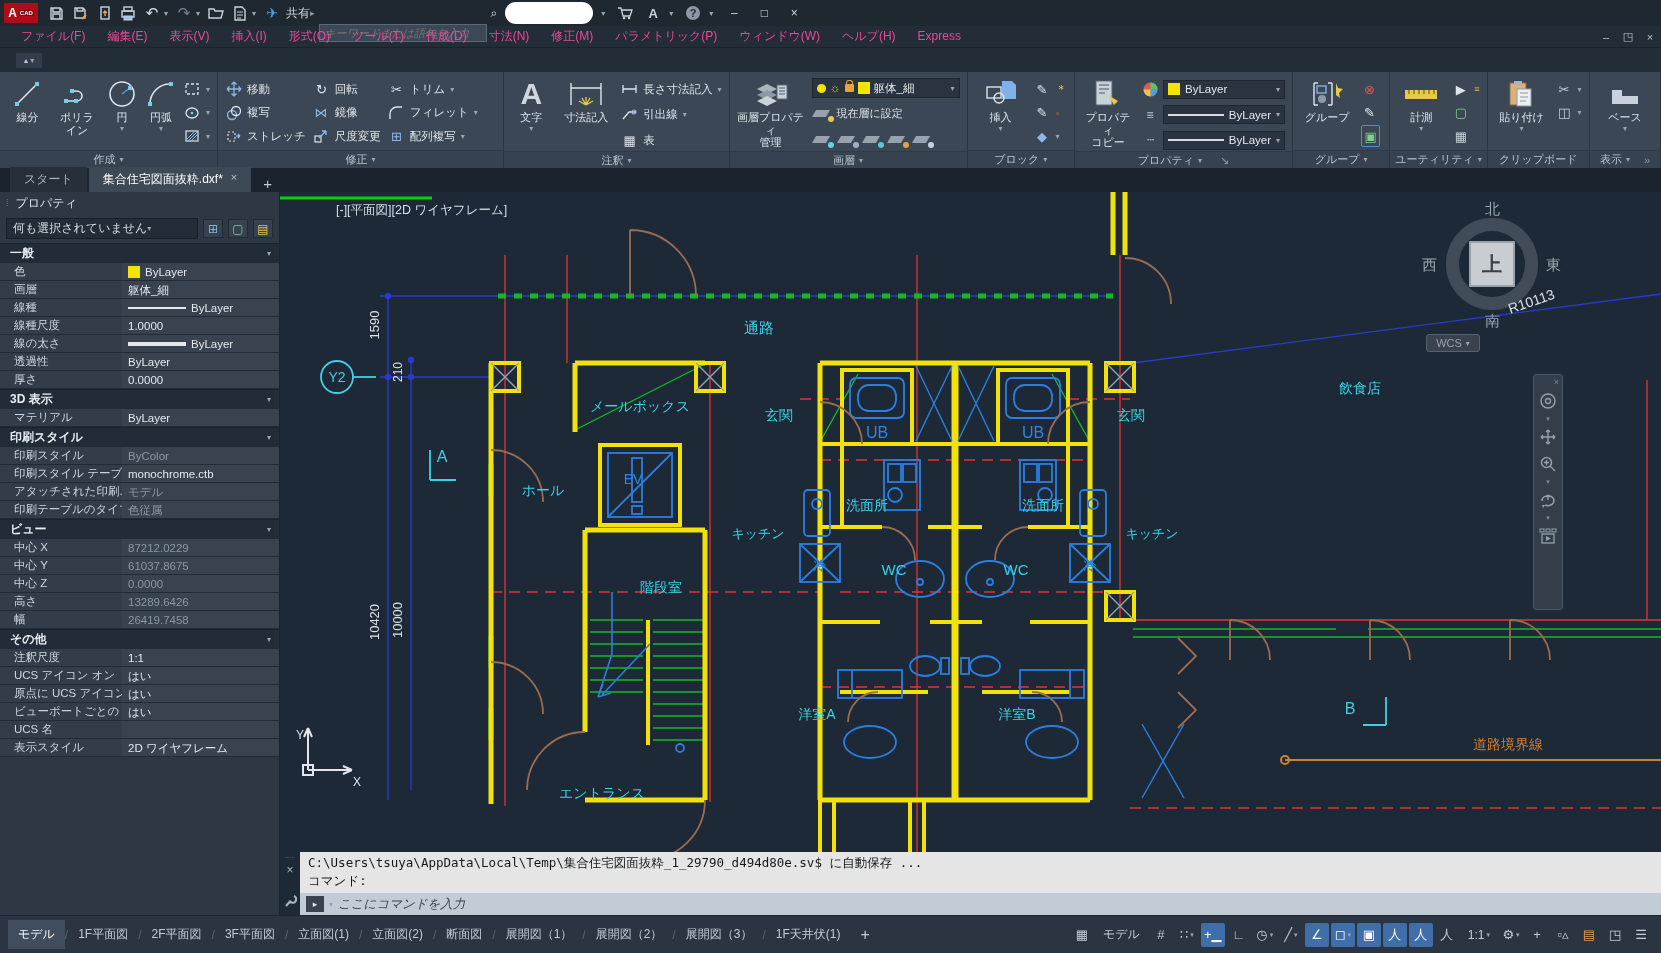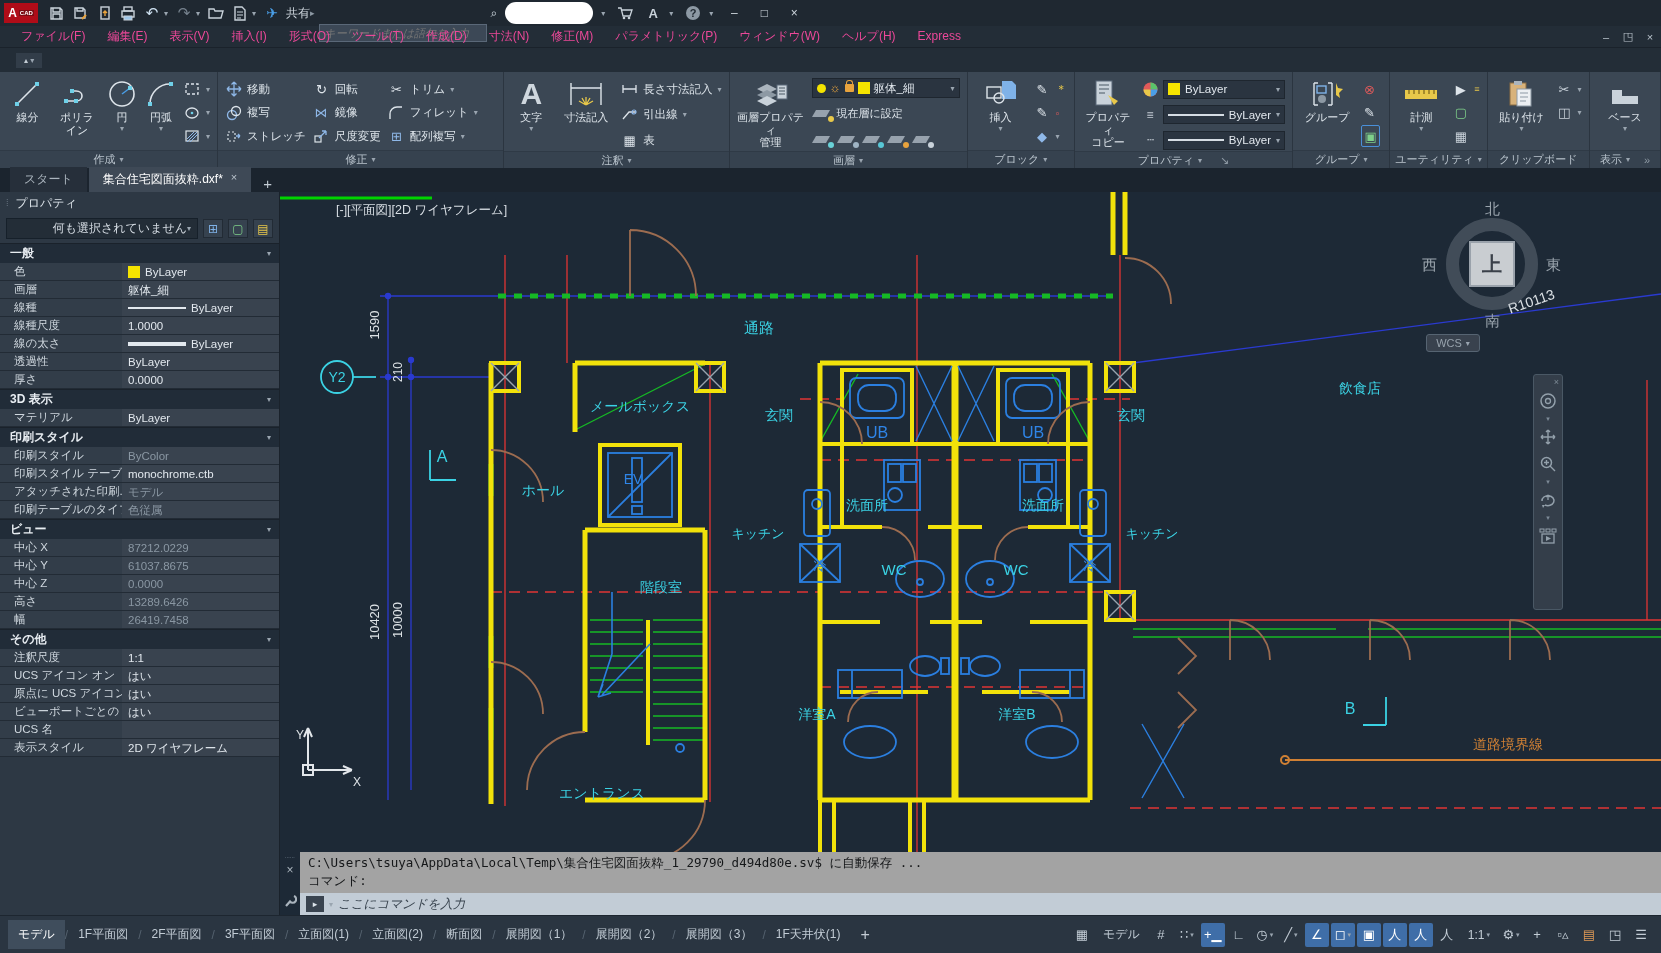--- a/index.html
+++ b/index.html
@@ -69,21 +69,21 @@
   .ftab-add { color:#c3ccd4; font-size:15px; padding:0 10px; }
 
   
   .main { display:flex; height:723px; }
 
   
   .palette { width:280px; background:#2d3844; border-right:1px solid #1a222b; display:flex; flex-direction:column; }
   .pal-title { height:22px; display:flex; align-items:center; padding:0 6px; gap:6px; color:#dde4ea; font-size:12px; }
   .grip { color:#6b7885; font-size:9px; letter-spacing:1px; }
   .pal-combo-row { display:flex; align-items:center; gap:5px; padding:4px 6px; }
-  .pal-combo { flex:1; height:21px; background:#232d37; border:1px solid #16202a; display:flex; align-items:center; justify-content:flex-end; padding:0 6px; color:#d5dce3; font-size:12px; }
+  .pal-combo { flex:1; height:21px; background:#232d37; border:1px solid #16202a; display:flex; align-items:center; justify-content:flex-start; padding:0 6px; color:#d5dce3; font-size:12px; }
   .pal-ico { width:20px; height:19px; background:#36424f; border:1px solid #222b35; display:flex; align-items:center; justify-content:center; font-size:12px; }
   .sec-hdr { height:20px; background:#212c38; display:flex; align-items:center; justify-content:space-between; padding:0 8px 0 10px; color:#e8edf2; font-size:12px; font-weight:bold; border-top:1px solid #1a222b; }
   .prow { display:flex; height:18px; border-bottom:1px solid #222b35; font-size:11.5px; }
   .prow .pl { width:122px; background:#323d49; color:#cfd7de; padding:1px 4px 0 14px; white-space:nowrap; overflow:hidden; }
   .prow .pv { flex:1; background:#39434f; color:#e2e8ee; padding:1px 4px 0 6px; display:flex; align-items:center; gap:5px; }
   .prow .pv.dim { color:#8a97a3; }
   .pv .vline-thin { width:58px; height:2px; background:#e2e8ee; }
   .pv .vline-thick { width:58px; height:4px; background:#e2e8ee; }
 
   
@@ -103,21 +103,21 @@
   .nv { height:26px; display:flex; align-items:center; justify-content:center; color:#93a0ab; }
   .nv svg { display:block; }
   .nv-caret { font-size:7px; color:#7d8a96; height:8px; }
   .nav-x { align-self:flex-end; color:#7d8a96; font-size:9px; margin-right:3px; }
 
   
   .cmdwin { position:absolute; left:0; bottom:0; width:1381px; height:63px; display:flex; z-index:5; }
   .cmd-rail { width:20px; display:flex; flex-direction:column; align-items:center; color:#aab4bd; padding-top:2px; gap:3px; }
   .cmd-rail .cx { font-size:12px; }
   .cmd-main { flex:1; display:flex; flex-direction:column; }
-  .cmd-hist { flex:1; background:#a3a3a3; color:#16181a; font-family:"DejaVu Sans Mono","Liberation Mono",monospace; font-size:12.5px; padding:2px 8px; line-height:1.45; }
+  .cmd-hist { flex:1; background:#e5e5e5; color:#16181a; font-family:"DejaVu Sans Mono","Liberation Mono",monospace; font-size:12.5px; padding:2px 8px; line-height:1.45; }
   .cmd-input { height:22px; background:#c2ccd6; display:flex; align-items:center; gap:5px; padding:0 6px; }
   .cmd-box { width:18px; height:16px; background:#39434f; color:#dde4ea; font-size:9px; display:flex; align-items:center; justify-content:center; }
   .cmd-ph { color:#3a4550; font-style:italic; font-size:12.5px; }
 
   
   .statusbar { height:38px; background:#2a3541; border-top:1px solid #1d2630; display:flex; align-items:center; padding:0 8px; }
   .ltab { padding:6px 10px; color:#c2ccd5; font-size:12px; white-space:nowrap; }
   .ltab.active { background:#3f4d5c; color:#fff; }
   .lsep { color:#55626f; }
   .lt-add { color:#c3ccd4; font-size:16px; padding:0 10px; }

